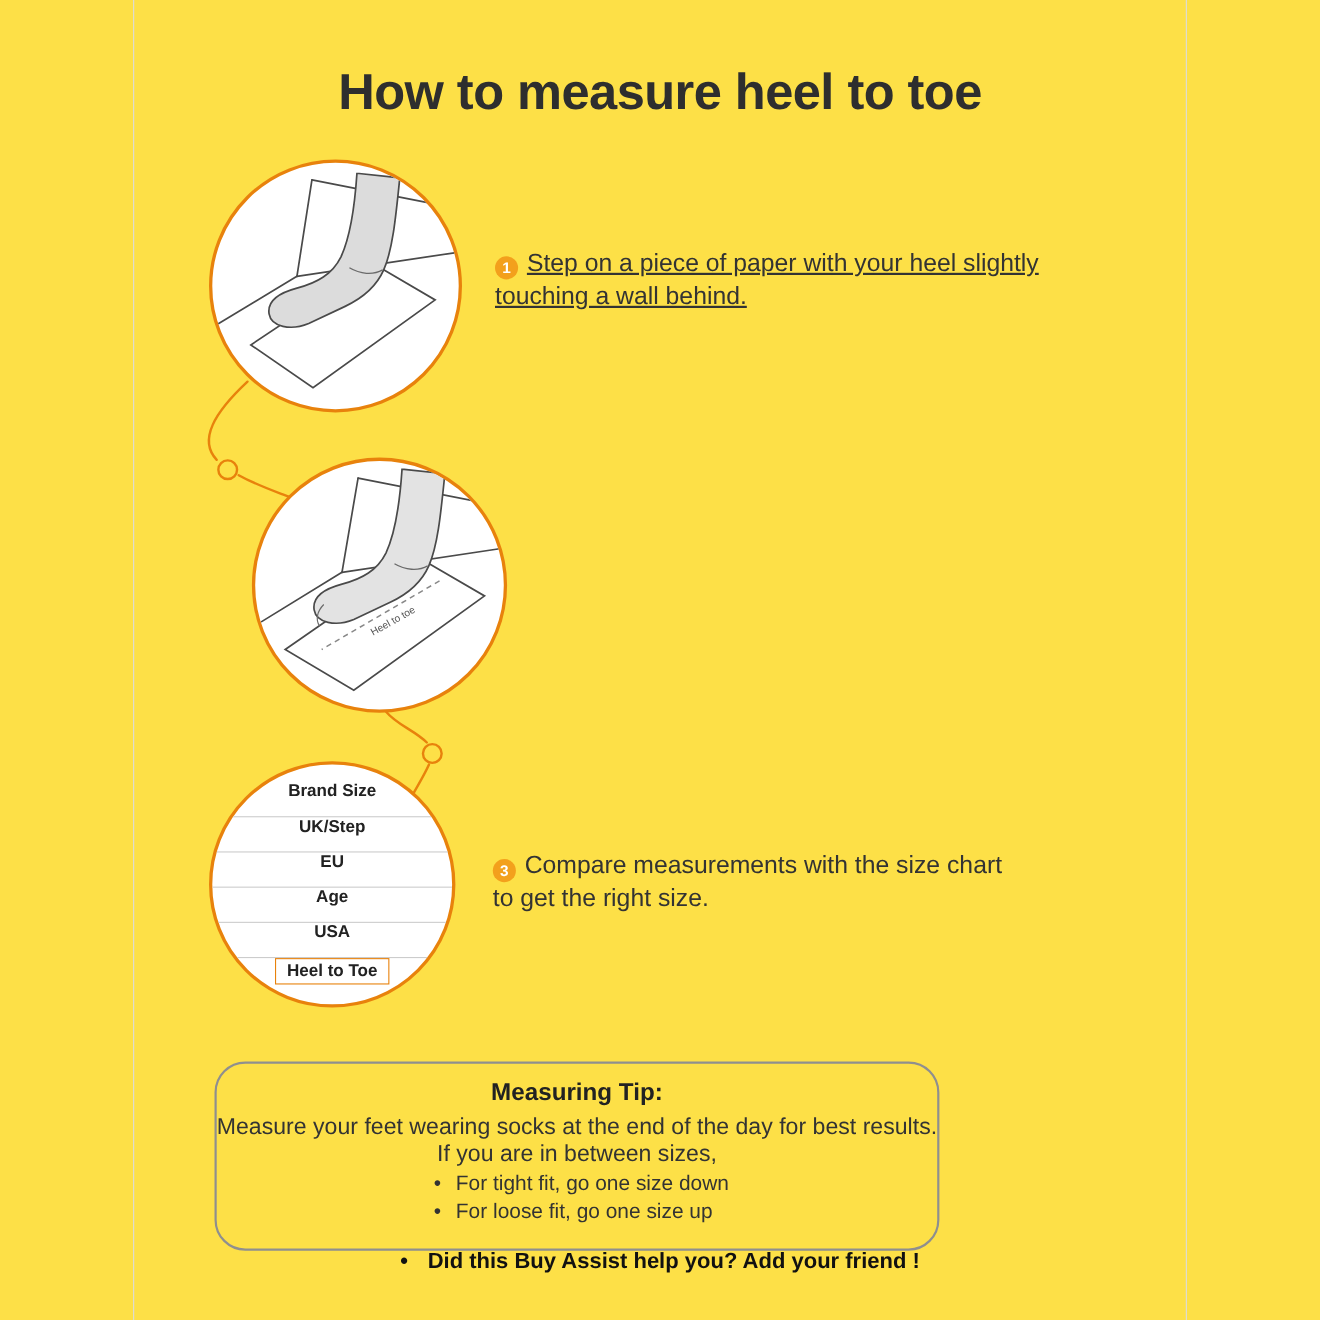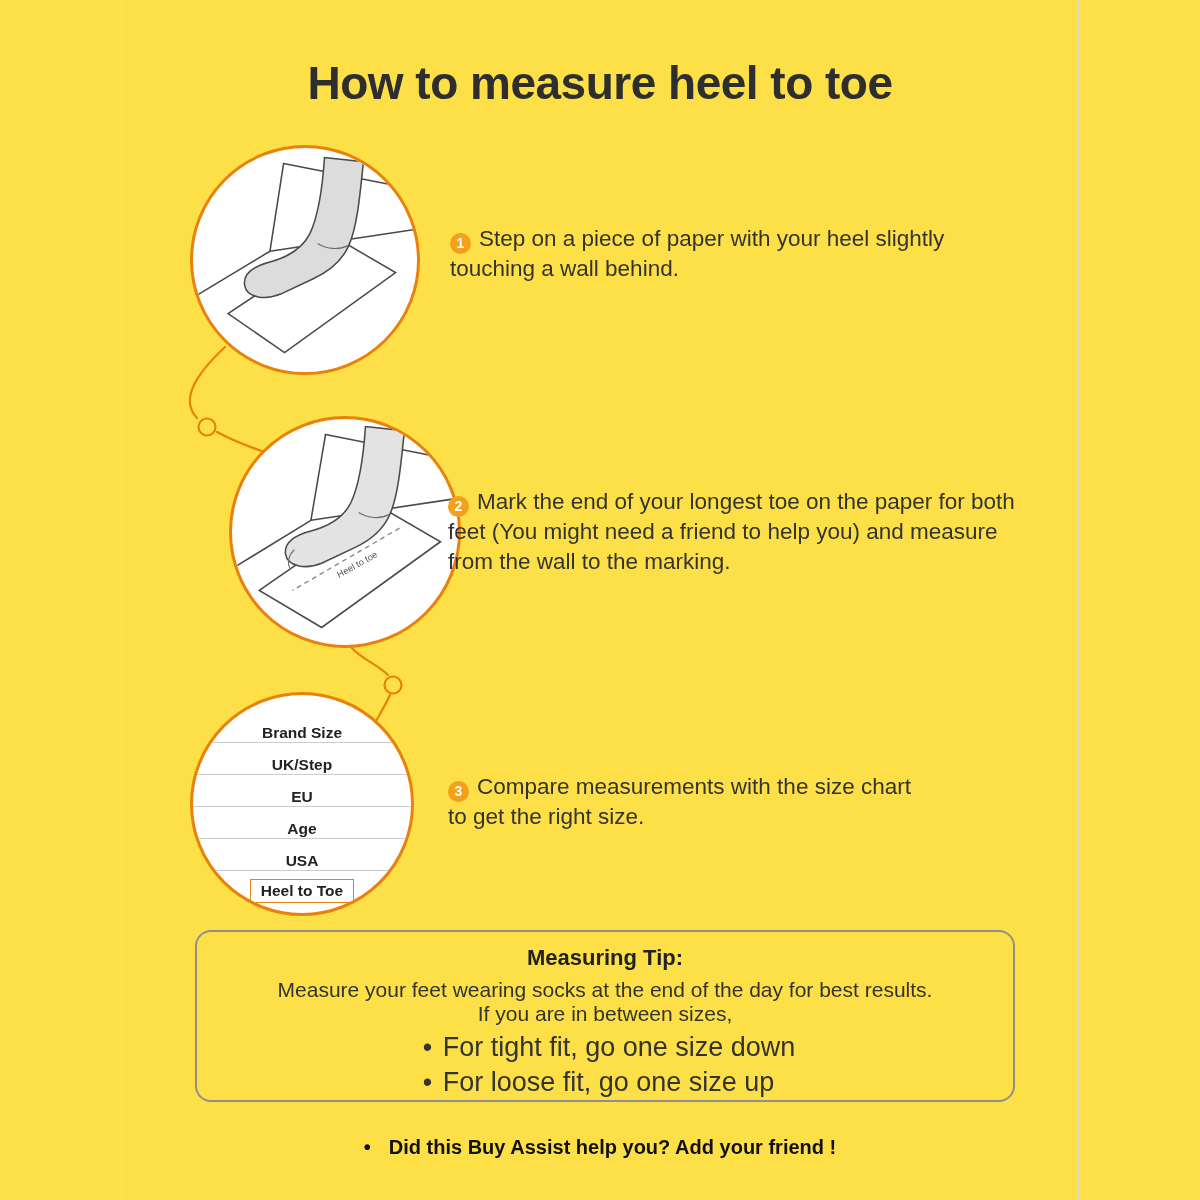--- a/index.html
+++ b/index.html
@@ -24,42 +24,42 @@
   .circle{position:absolute;border:3px solid var(--accent);border-radius:50%;
           background:#fff;overflow:hidden;}
   .circle svg{display:block;width:100%;height:100%;}
   .circle1{left:190px;top:145px;width:230px;height:230px;}
   .circle2{left:229px;top:416px;width:232px;height:232px;}
   .circle3{left:190px;top:692px;width:224px;height:224px;}
 
   .connectors{position:absolute;left:0;top:0;pointer-events:none;}
 
   .step{position:absolute;font-size:22.5px;color:var(--text);line-height:1.34;}
-  .step1{left:450px;top:224px;width:505px;}
+  .step1{left:450px;top:224px;width:505px;text-decoration:underline;}
   .step2{left:448px;top:487px;width:600px;}
   .step3{left:448px;top:772px;width:470px;}
   .badge{display:inline-flex;width:21px;height:21px;border-radius:50%;
          background:var(--badge);color:#fff;font-size:14px;font-weight:700;
          align-items:center;justify-content:center;margin-right:8px;
          transform:translateY(2px);}
 
   .chart-rows{position:absolute;left:0;right:0;top:16px;}
-  .chart-row{height:32px;display:flex;align-items:flex-end;justify-content:center;
+  .chart-row{height:32px;display:flex;align-items:flex-start;justify-content:center;
              font-weight:700;font-size:15.5px;color:#222;
              border-bottom:1px solid var(--divider);}
   .chart-row:last-child{border-bottom:none;}
   .htt-box{border:1.5px solid var(--accent);padding:2px 10px;}
 
-  .tipbox{position:absolute;left:195px;top:930px;width:820px;height:172px;
-          border:2px solid var(--tip_border);border-radius:16px;text-align:center;}
+  .tipbox{position:absolute;left:195px;top:965px;width:659px;height:172px;
+          border:2px solid var(--tip_border);border-radius:28px;text-align:center;}
   .tip-title{margin-top:13px;font-size:22px;font-weight:700;color:#222;}
   .tip-line1{margin-top:7px;font-size:21px;color:#333;}
   .tip-sub{font-size:21px;color:#333;}
   .tip-bullets{width:fit-content;margin:4px auto 0;text-align:left;}
-  .tip-bullet{font-size:27px;color:#333;padding-left:28px;position:relative;line-height:1.3;}
+  .tip-bullet{font-size:19px;color:#333;padding-left:28px;position:relative;line-height:1.3;}
   .tip-bullet::before{content:"\2022";position:absolute;left:8px;}
 
   .footer{position:absolute;top:1136px;left:0;width:100%;display:flex;
           justify-content:center;align-items:baseline;font-size:20px;
           font-weight:700;color:#111;}
   .footer::before{content:"\2022";margin-right:18px;font-size:20px;}
 </style>
 </head>
 <body>
 
@@ -107,23 +107,20 @@
         <path d="M96,16 L228,42"></path>
       </g>
       <polygon points="28,176 152,90 214,126 92,214" fill="#ffffff" stroke="#4a4a4a" stroke-width="1.6"></polygon>
       <path d="M172,112 L62,176" stroke="#888888" stroke-width="1.4" stroke-dasharray="5 4" fill="none"></path>
       <path d="M139,8 L177,12 C173,52 170,80 162,98 C155,114 143,124 126,132 L92,148 C75,155 57,151 55,139 C53,126 66,119 81,115 C100,110 114,102 122,86 C130,69 135,38 137,8 Z" fill="#e3e3e3" stroke="#4a4a4a" stroke-width="1.6"></path>
       <path d="M130,96 C140,102 152,103 161,98" stroke="#6a6a6a" stroke-width="1.2" fill="none"></path>
       <path d="M64,134 C58,140 56,148 60,154" stroke="#6a6a6a" stroke-width="1.1" fill="none"></path>
       <text x="130" y="152" transform="rotate(-29 130 152)" font-size="9.5" fill="#555555" text-anchor="middle">Heel to toe</text>
     </svg>
   </div>
-  <div class="step step2">
-    <span class="badge">2</span><span>Mark the end of your longest toe on the paper for both feet (You might need a friend to help you) and measure from the wall to the marking.</span>
-  </div>
 
   <div class="circle circle3">
     <div class="chart-rows">
       <div class="chart-row">
         <span>Brand Size</span>
       </div>
       <div class="chart-row">
         <span>UK/Step</span>
       </div>
       <div class="chart-row">

